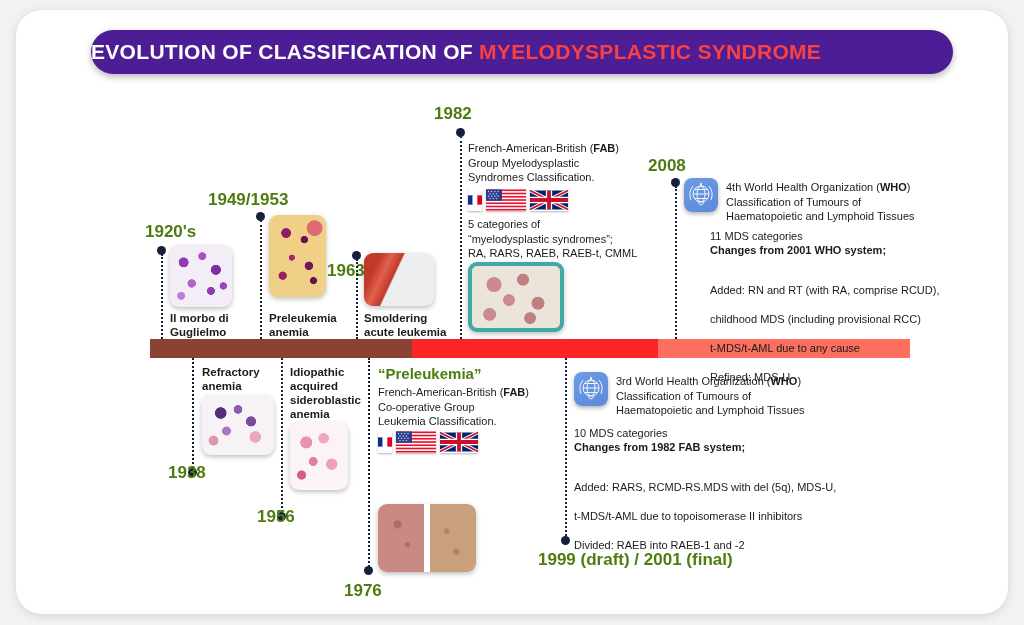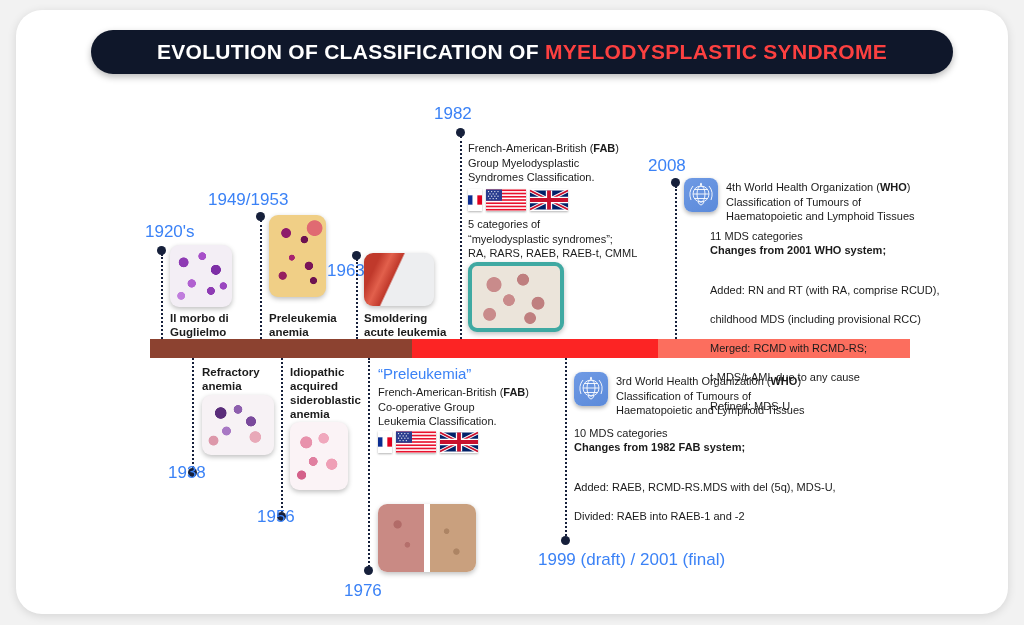--- a/index.html
+++ b/index.html
@@ -12,37 +12,37 @@
   #card{
     position:absolute;left:16px;top:10px;
     width:992px;height:604px;
     background:#ffffff;border-radius:26px;
     box-shadow:0 2px 10px rgba(0,0,0,.12);
   }
   
   #banner{
     position:absolute;left:75px;top:20px;
     width:862px;height:44px;
-    background:#0f172a;border-radius:22px;
-    display:flex;align-items:center;justify-content:center;
+    background:#4c1d95;border-radius:22px;
+    display:flex;align-items:center;justify-content:flex-start;
     box-shadow:0 3px 7px rgba(0,0,0,.28);
   }
   #banner .t{
     font-size:21px;font-weight:bold;color:#ffffff;letter-spacing:.3px;
     white-space:nowrap;
   }
   #banner .t .hl{color:#fc4040;}
   
   #bar{position:absolute;left:134px;top:329px;height:19px;width:760px;}
   #bar .seg{position:absolute;top:0;height:19px;}
   #seg1{left:0;width:262px;background:#8c4230;}
   #seg2{left:262px;width:246px;background:#fc2424;}
   #seg3{left:508px;width:252px;background:#fc6e5e;}
   
-  .year{position:absolute;color:#3b82f6;font-weight:normal;font-size:17px;white-space:nowrap;}
+  .year{position:absolute;color:#4d7c0f;font-weight:bold;font-size:17px;white-space:nowrap;}
   .dot{position:absolute;width:9px;height:9px;border-radius:50%;background:#16203b;}
   .conn{position:absolute;width:0;border-left:2px dotted #16203b;}
   .lbl{position:absolute;font-size:11.5px;color:#1b1b1b;line-height:14px;font-weight:bold;white-space:pre-line;}
   .body{position:absolute;font-size:11px;color:#1b1b1b;line-height:14.5px;white-space:pre-line;}
   .bodyb{font-weight:bold;}
   .u{}
   .thumb{position:absolute;border-radius:9px;box-shadow:0 2px 5px rgba(0,0,0,.25);overflow:hidden;}
   
   .who{position:absolute;width:34px;height:34px;border-radius:8px;
        background:linear-gradient(150deg,#6f9ae4,#5b8ada);
@@ -211,21 +211,20 @@
       </g>
       <path d="M17,4.5 l1,2 -1,1 -1,-1 z" fill="#ffffff"></path>
     </svg>
   </div>
   <div class="body" style="left:710px;top:170px;width:225px;">4th World Health Organization (<b>WHO</b>)<br>Classification of Tumours of<br>Haematopoietic and Lymphoid Tissues</div>
   <div class="body" style="left:694px;top:219px;">11 MDS categories</div>
   <div class="body bodyb u" style="left:694px;top:233px;">Changes from 2001 WHO system;</div>
   <div class="body" style="left:694px;top:258px;width:250px;">
     <div><span class="u">Added:</span><span> RN and RT (with RA, comprise RCUD),</span></div>
     <div><span>childhood MDS (including provisional RCC)</span></div>
-    <div><span class="u">Merged:</span><span> RCMD with RCMD-RS;</span></div>
     <div><span>t-MDS/t-AML due to any cause</span></div>
     <div><span class="u">Refined:</span><span> MDS-U</span></div>
   </div>
 
   <div class="conn" style="left:176px;top:348px;height:114px;"></div>
   <div class="lbl" style="left:186px;top:355px;">Refractory
 anemia</div>
   <div class="thumb sm-refrac" style="left:186px;top:385px;width:72px;height:60px;"></div>
   <div class="dot" style="left:172px;top:458px;"></div>
   <div class="year" style="left:152px;top:453px;">1938</div>
@@ -299,20 +298,21 @@
         <path d="M17,5 L17,8 M14,24 Q17,30 20,24"></path>
         <path d="M7,22 Q4,14 9,8 M27,22 Q30,14 25,8"></path>
       </g>
       <path d="M17,4.5 l1,2 -1,1 -1,-1 z" fill="#ffffff"></path>
     </svg>
   </div>
   <div class="body" style="left:600px;top:364px;width:225px;">3rd World Health Organization (<b>WHO</b>)<br>Classification of Tumours of<br>Haematopoietic and Lymphoid Tissues</div>
   <div class="body" style="left:558px;top:416px;">10 MDS categories</div>
   <div class="body bodyb u" style="left:558px;top:430px;">Changes from 1982 FAB system;</div>
   <div class="body" style="left:558px;top:455px;width:290px;">
-    <div><span class="u">Added:</span><span> RAEB, RCMD-RS.MDS with del (5q), MDS-U,</span></div>
+    <div><span class="u">Added:</span><span> RARS, RCMD-RS.MDS with del (5q), MDS-U,</span></div>
+    <div><span>t-MDS/t-AML due to topoisomerase II inhibitors</span></div>
     <div><span class="u">Divided:</span><span> RAEB into RAEB-1 and -2</span></div>
     <div></div>
   </div>
   <div class="dot" style="left:545px;top:526px;"></div>
   <div class="year" style="left:522px;top:540px;font-size:17px;">1999 (draft) / 2001 (final)</div>
 
 </div>
 
 </body></html>

